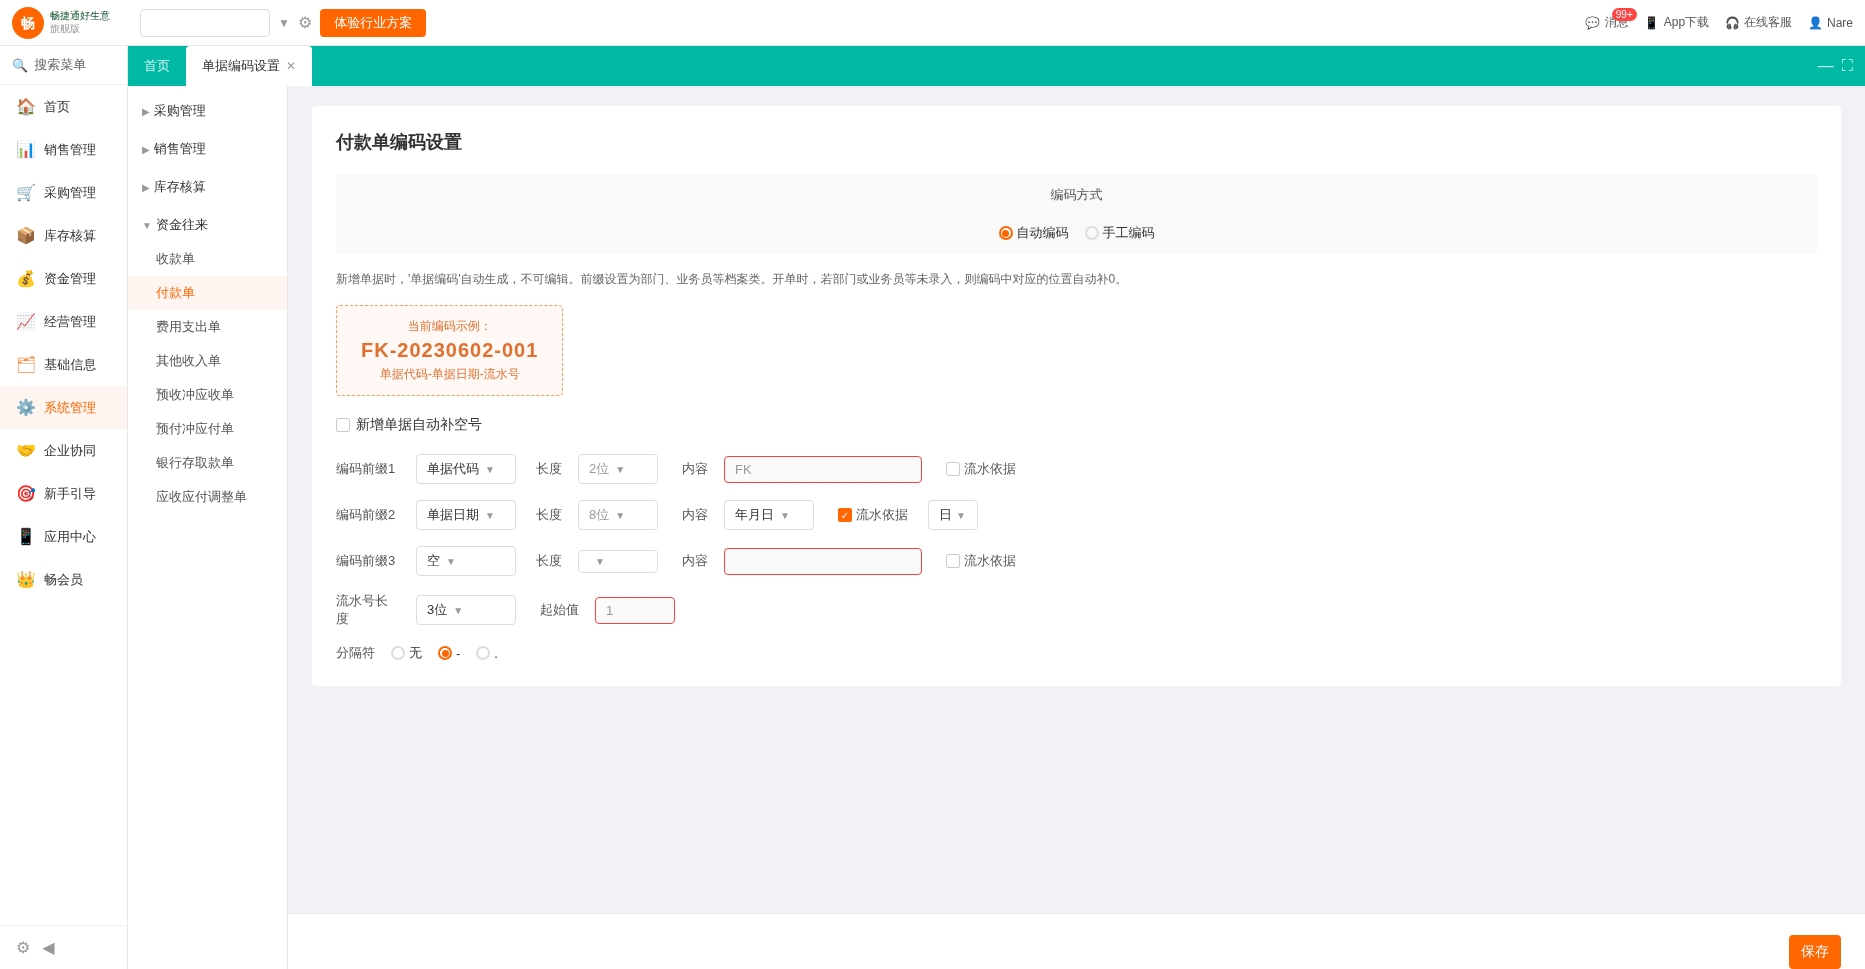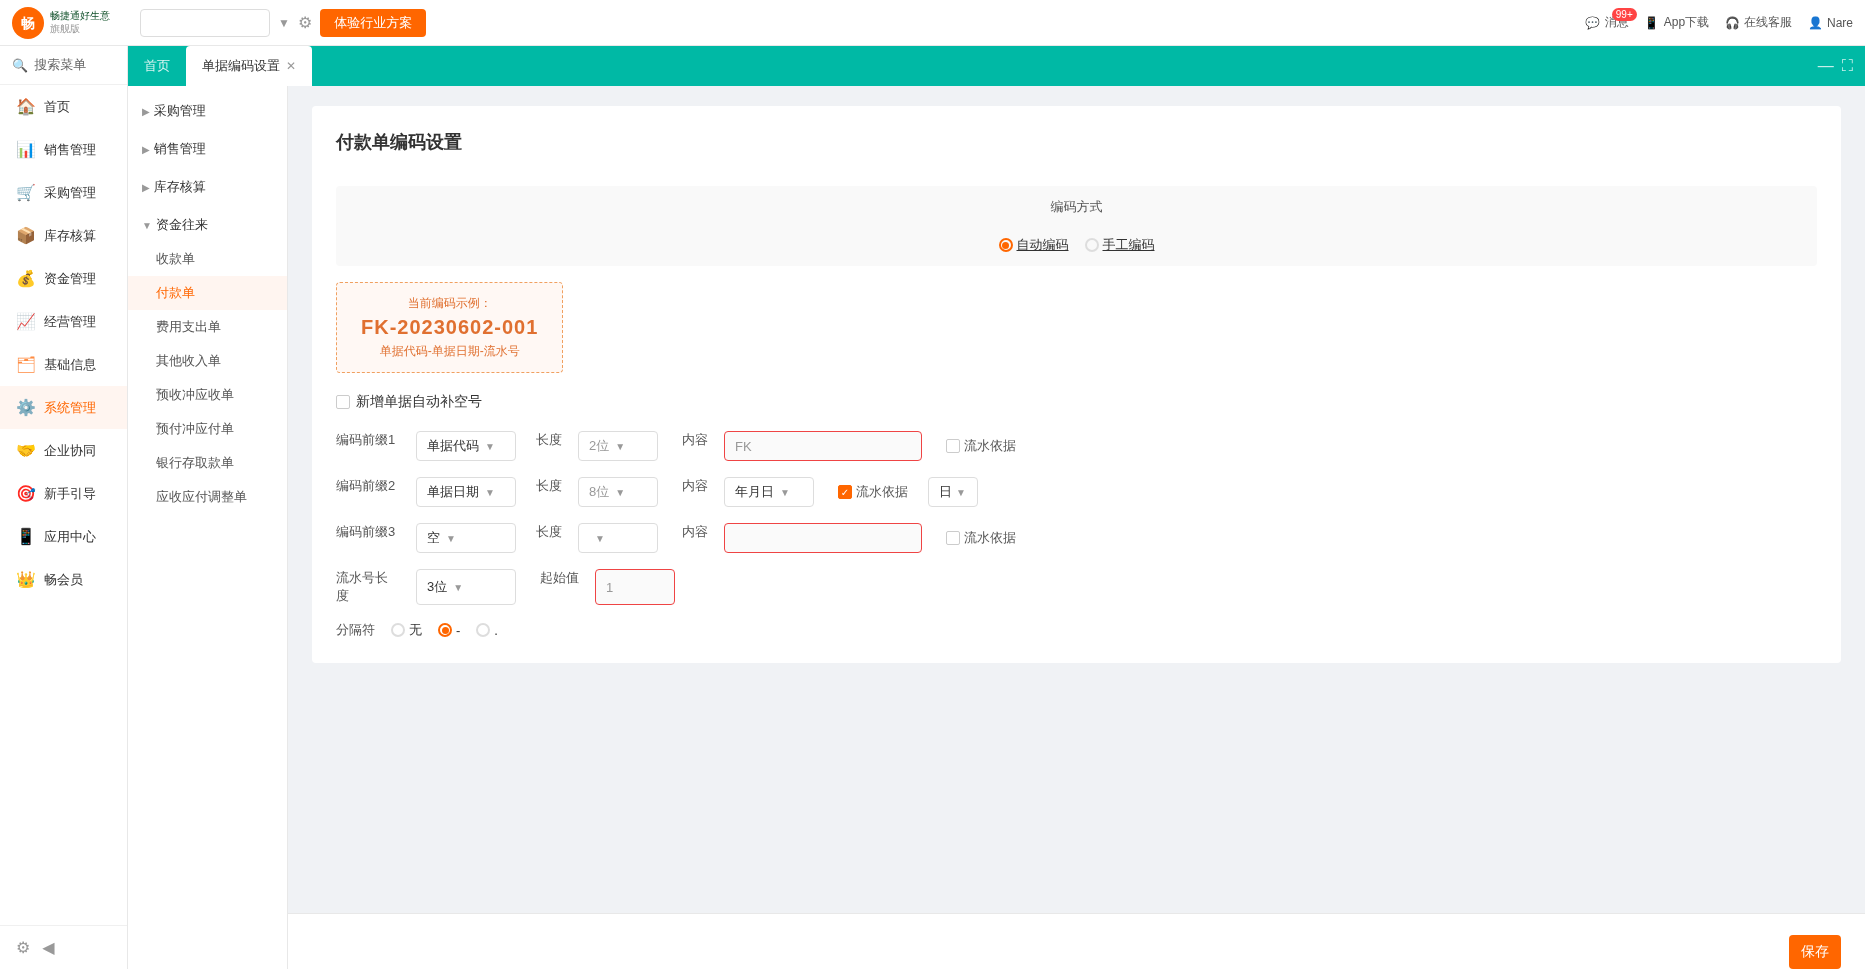--- a/index.html
+++ b/index.html
@@ -226,35 +226,35 @@
     }
     .page-card {
       background: #fff;
       border-radius: 4px;
       padding: 24px;
     }
     .page-title {
       font-size: 18px;
       font-weight: 600;
       color: #333;
-      margin-bottom: 32px;
+      margin-bottom: 20px;
       font-family: Liberation Serif, serif;
     }
     .encoding-method-row {
       display: flex;
       align-items: center;
       gap: 20px;
       margin-bottom: 16px;
       background: #f9f9f9;
       padding: 12px 16px;
       border-radius: 4px;
       flex-direction: column;
     }
     .encoding-label { font-size: 13px; color: #555; }
-    .radio-group { display: flex; align-items: flex-start; gap: 16px; text-decoration: underline; }
+    .radio-group { display: flex; align-items: flex-start; gap: 16px; }
     .radio-item { display: flex; align-items: center; gap: 4px; font-size: 13px; cursor: pointer; }
     .radio-circle {
       width: 14px; height: 14px;
       border-radius: 50%;
       border: 2px solid #ddd;
       display: flex; align-items: center; justify-content: center;
     }
     .radio-circle.checked { border-color: #ff6600; }
     .radio-inner { width: 7px; height: 7px; border-radius: 50%; background: #ff6600; }
 
@@ -297,20 +297,21 @@
       width: 14px; height: 14px;
       border: 1px solid #ccc;
       border-radius: 2px;
       display: flex; align-items: center; justify-content: center;
       cursor: pointer;
     }
 
     
     .form-row {
       display: flex;
+      align-items: center;
       gap: 16px;
       margin-bottom: 16px;
     }
     .form-label { width: 64px; font-size: 13px; color: #555; flex-shrink: 0; }
     .form-select {
       display: flex;
       align-items: center;
       border: 1px solid #ddd;
       border-radius: 4px;
       padding: 5px 10px;
@@ -587,20 +588,21 @@
                   <span>自动编码</span>
                 </label>
                 <label class="radio-item">
                   <div class="radio-circle"></div>
                   <span>手工编码</span>
                 </label>
               </div>
             </div>
 
             
+            <div class="info-text">新增单据时，'单据编码'自动生成，不可编辑。前缀设置为部门、业务员等档案类。开单时，若部门或业务员等未录入，则编码中对应的位置自动补0。</div>
 
             
             <div class="preview-box">
               <div style="font-size:12px;color:#e07030;margin-bottom:4px;">当前编码示例：</div>
               <div class="preview-code">FK-20230602-001</div>
               <div class="preview-sub">单据代码-单据日期-流水号</div>
             </div>
 
             
             <div class="auto-fill-row">

